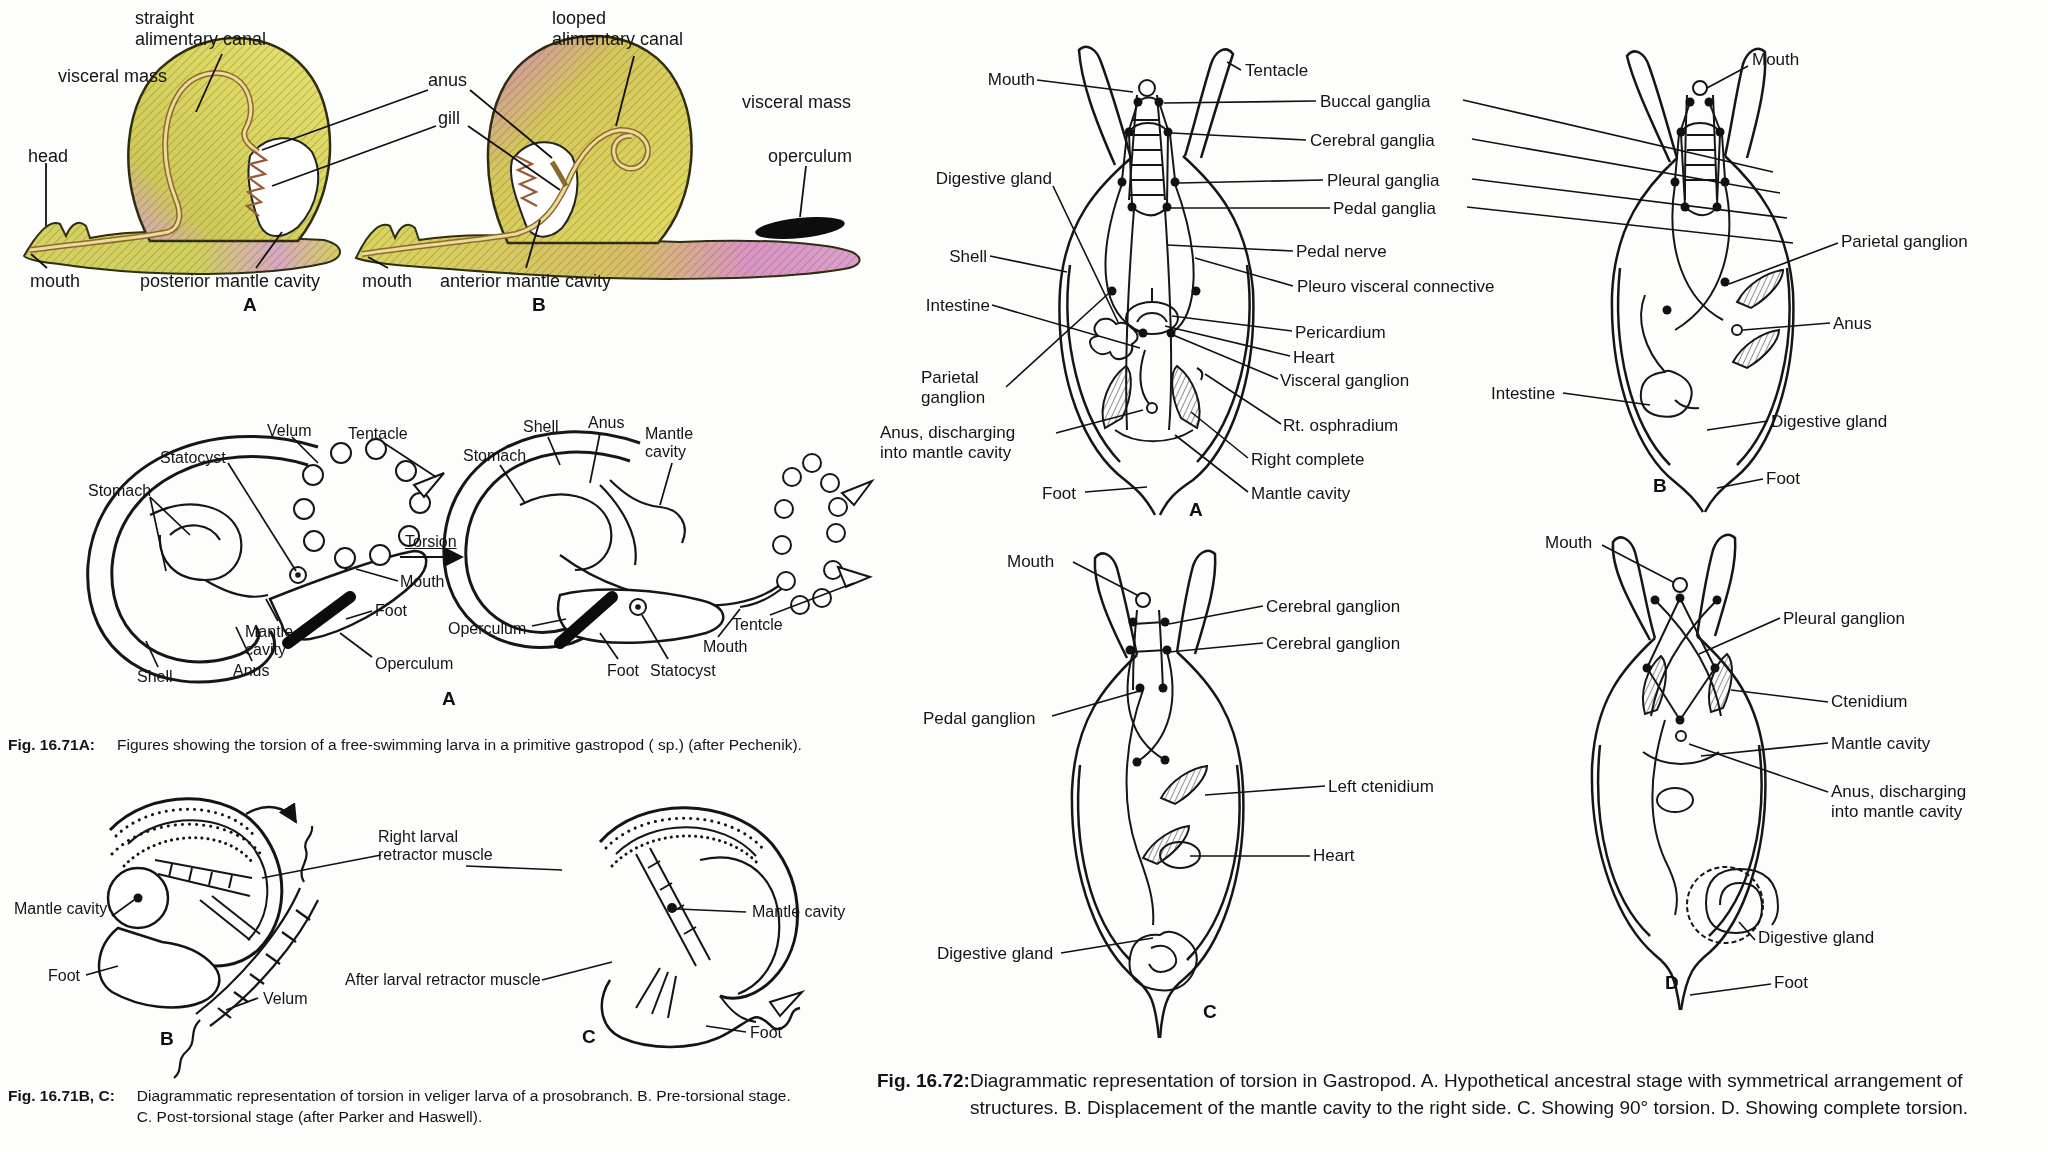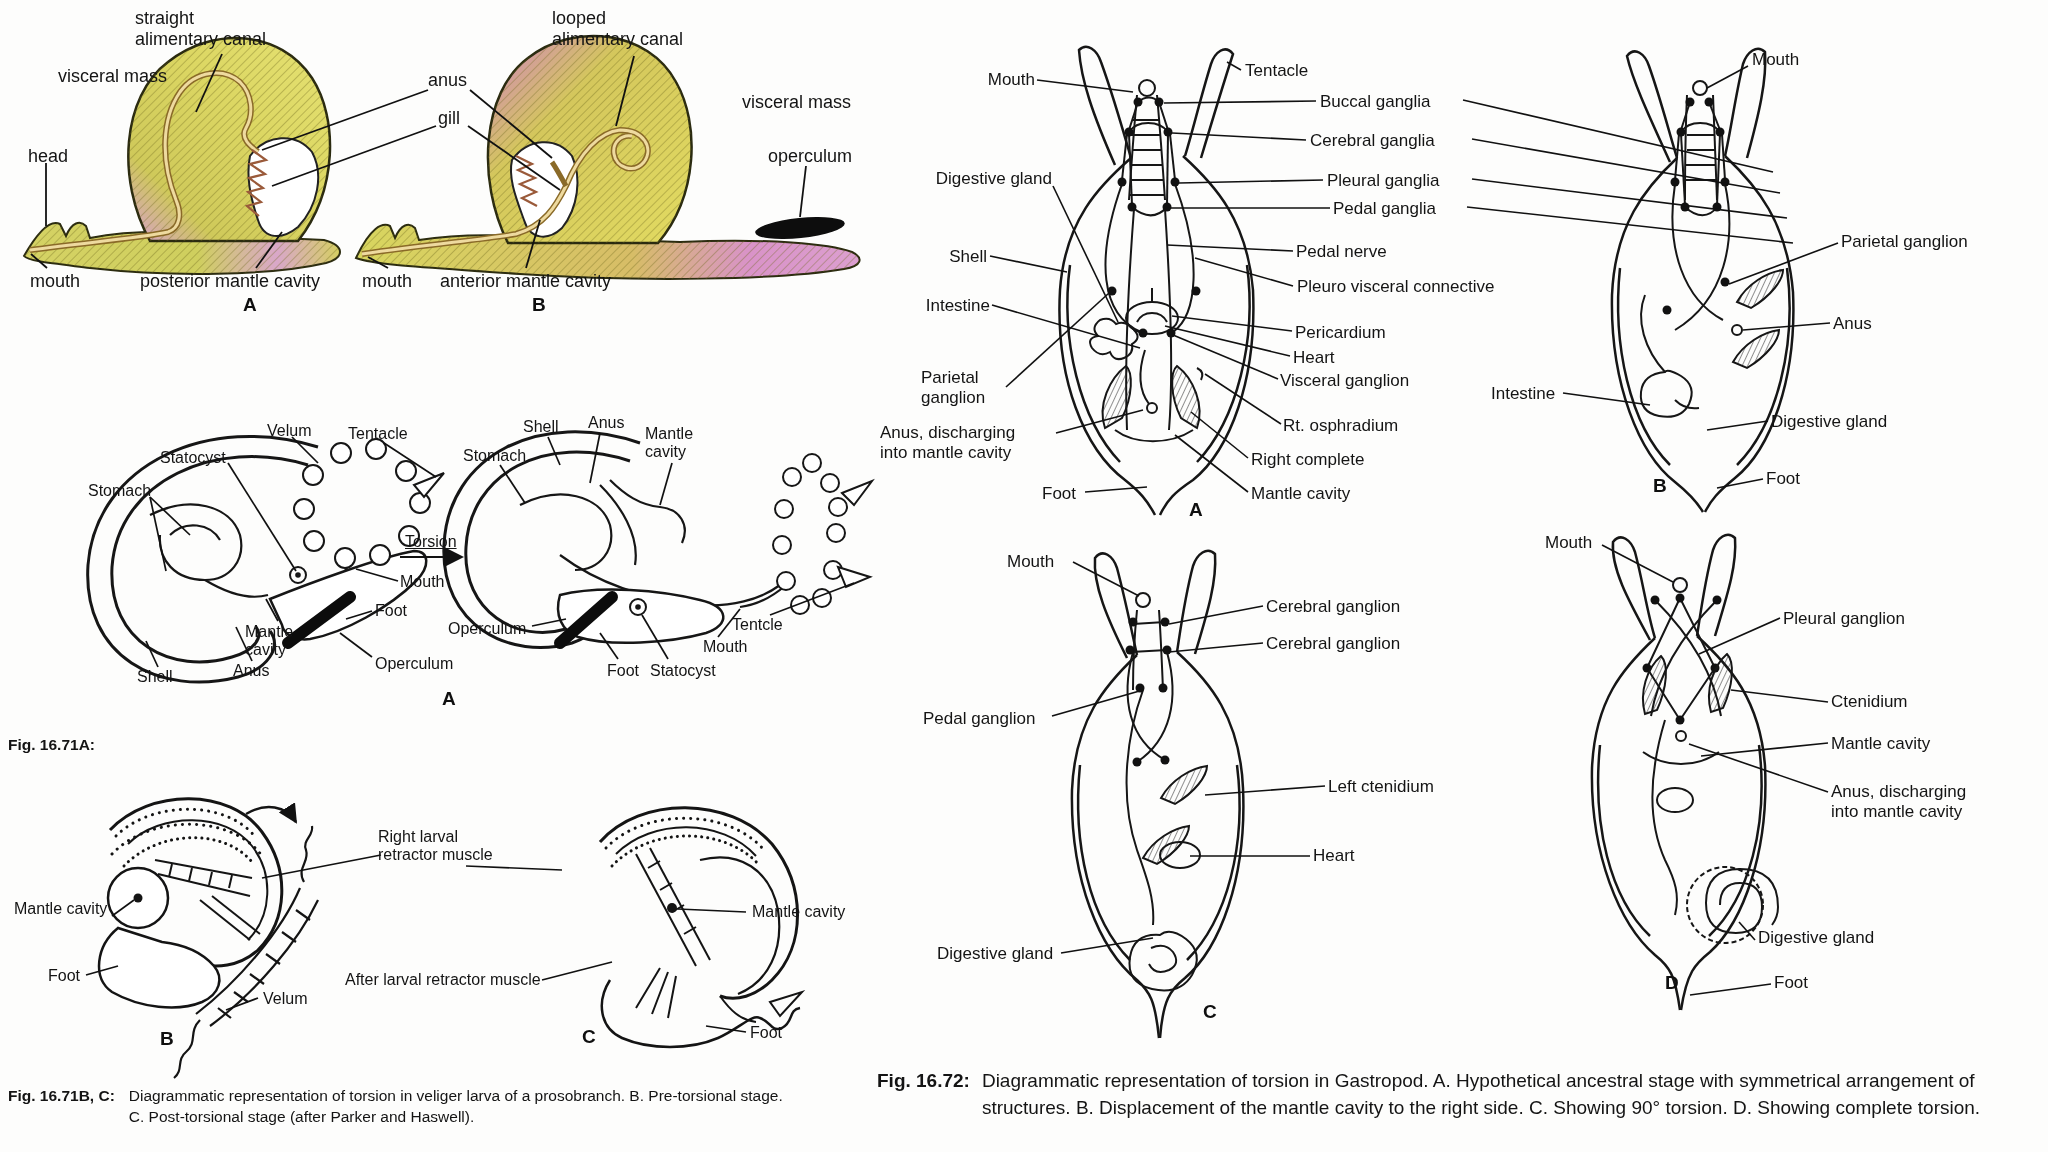--- a/index.html
+++ b/index.html
@@ -7,23 +7,23 @@
   #stage{position:relative;width:2048px;height:1152px;background:#fdfdfc;overflow:hidden;
          font-family:"Liberation Sans",sans-serif;color:#151515}
   .panel{position:absolute}
   .lbl{position:absolute;font-size:17px;line-height:1.15;white-space:pre-line;color:#141414}
   .s16{font-size:16px}
   .s18{font-size:18px}
   .c{text-align:left}
   .r{text-align:right}
   .ltr{position:absolute;font-weight:bold;font-size:19px;color:#0f0f0f}
   .cap632{position:absolute;font-weight:bold;font-size:21px;color:#1565c8;text-align:center}
-  .cap{position:absolute;display:flex;gap:14px;font-size:15.5px;line-height:1.35;color:#141414}
+  .cap{position:absolute;display:flex;gap:22px;font-size:15.5px;line-height:1.35;color:#141414}
   .cap .fg{font-weight:bold;white-space:nowrap}
-  .cap1672{font-size:19px;line-height:1.42;gap:12px}
+  .cap1672{font-size:19px;line-height:1.42;gap:0}
   .torsion{position:absolute;font-size:16px;text-decoration:underline;color:#141414}
   .em{font-style:italic}
   svg.draw{position:absolute;left:0;top:0;pointer-events:none}
 </style>
 </head>
 <body>
 
 <div id="stage">
 
   <div class="panel" style="left:0;top:0;width:880px;height:352px">
@@ -235,20 +235,21 @@
 cavity</div>
     <div class="lbl s16" style="left:463px;top:62px">Stomach</div>
     <div class="lbl s16" style="left:448px;top:235px">Operculum</div>
     <div class="lbl s16" style="left:607px;top:277px">Foot</div>
     <div class="lbl s16" style="left:650px;top:277px">Statocyst</div>
     <div class="lbl s16" style="left:703px;top:253px">Mouth</div>
     <div class="lbl s16" style="left:732px;top:231px">Tentcle</div>
     <div class="ltr" style="left:442px;top:303px">A</div>
     <div class="cap" style="left:8px;top:350px;width:868px">
       <span class="fg">Fig. 16.71A:</span>
+      <span><span>Figures showing the torsion of a free-swimming larva in a primitive gastropod (</span><span class="em"></span><span> sp.) (after Pechenik).</span></span>
     </div>
   </div>
 
   <div class="panel" style="left:0;top:770px;width:880px;height:382px">
     <svg class="draw" width="880" height="382" viewBox="0 0 880 382">
       <defs>
         <marker id="arw2" viewBox="0 0 10 10" refX="9" refY="5" markerWidth="8" markerHeight="8" orient="auto">
           <path d="M0,0 L10,5 L0,10 Z" fill="#111"></path>
         </marker>
       </defs>

